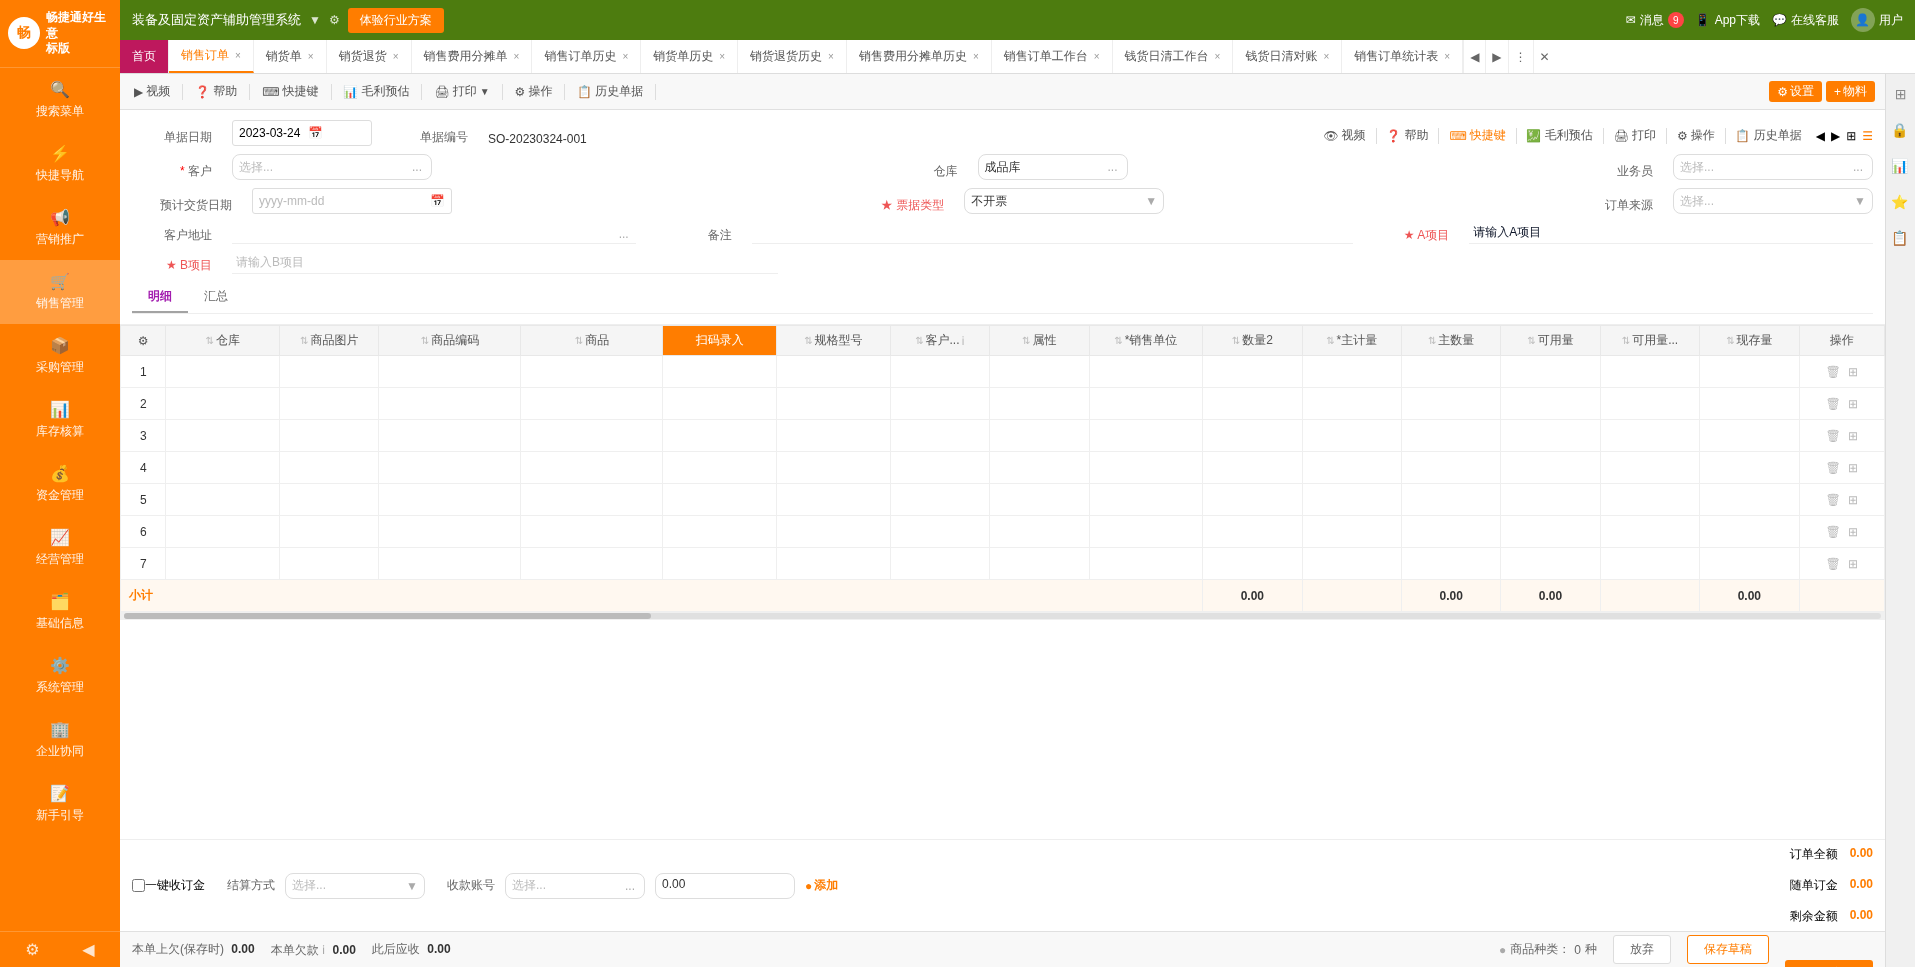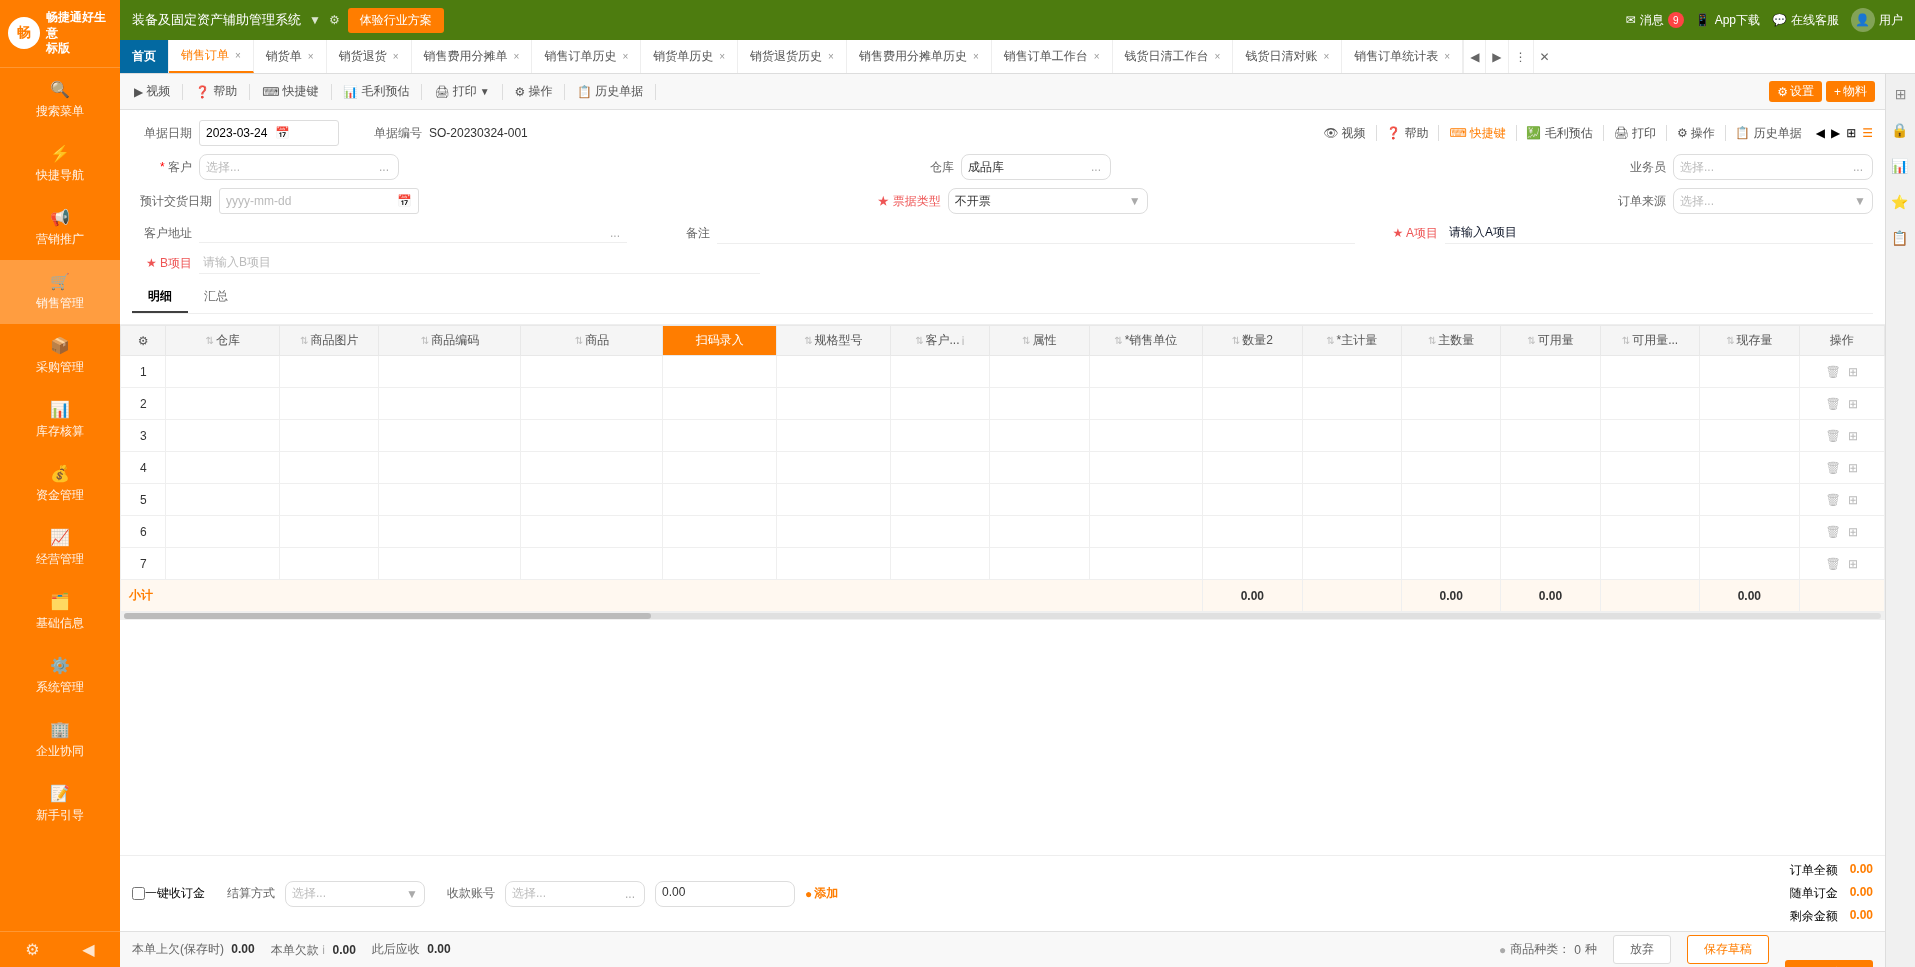--- a/index.html
+++ b/index.html
@@ -29,47 +29,47 @@
     .top-header-right { display: flex; align-items: center; gap: 12px; color: white; font-size: 12px; }
     .top-header-right-item { display: flex; align-items: center; gap: 4px; cursor: pointer; }
     .badge { background: #ff4444; color: white; border-radius: 50%; width: 16px; height: 16px; display: flex; align-items: center; justify-content: center; font-size: 10px; }
     .avatar { width: 24px; height: 24px; background: rgba(255,255,255,0.3); border-radius: 50%; display: flex; align-items: center; justify-content: center; }
 
     
     .tab-bar { height: 34px; background: #fff; border-bottom: 1px solid #ddd; display: flex; align-items: stretch; flex-shrink: 0; overflow: hidden; }
     .tab-item { padding: 0 12px; display: flex; align-items: center; gap: 4px; cursor: pointer; white-space: nowrap; border-right: 1px solid #eee; color: #555; font-size: 12px; flex-shrink: 0; }
     .tab-item.active { background: #fff; color: #ff7d00; border-bottom: 2px solid #ff7d00; align-items: center; }
     .tab-item .close-icon { color: #999; font-size: 10px; margin-left: 2px; }
-    .tab-home { background: #0369a1; color: white; font-weight: bold; }
+    .tab-home { background: #be185d; color: white; }
     .tab-nav-btn { padding: 0 6px; display: flex; align-items: center; cursor: pointer; color: #666; font-size: 12px; border-left: 1px solid #eee; }
 
     
     .content { flex: 1; display: flex; overflow: hidden; }
     .content-main { flex: 1; display: flex; flex-direction: column; overflow: hidden; padding: 0; }
 
     
     .toolbar { height: 36px; background: #f8f8f8; border-bottom: 1px solid #e0e0e0; display: flex; align-items: center; padding: 0 10px; gap: 8px; flex-shrink: 0; }
     .toolbar-item { display: flex; align-items: center; gap: 3px; cursor: pointer; color: #555; padding: 2px 4px; }
     .toolbar-separator { width: 1px; height: 16px; background: #ddd; }
 
     
     .form-area { background: white; padding: 10px 12px; border-bottom: 1px solid #eee; flex-shrink: 0; }
-    .form-row { display: flex; align-items: center; gap: 7px; margin-bottom: 8px; }
+    .form-row { display: flex; align-items: flex-end; gap: 20px; margin-bottom: 8px; margin-left: 20px; }
     .form-label { color: #666; white-space: nowrap; min-width: 60px; text-align: right; }
     .form-label.required::before { content: '* '; color: red; }
     .form-input { border: 1px solid #ddd; border-radius: 8px; padding: 3px 6px; height: 26px; min-width: 140px; color: #333; background: white; }
     .form-input.placeholder { color: #bbb; }
     .form-input-date { display: flex; align-items: center; gap: 4px; border: 1px solid #ddd; border-radius: 3px; padding: 3px 6px; height: 26px; min-width: 140px; background: white; }
     .form-id-value { color: #333; }
     .field-ellipsis { color: #aaa; cursor: pointer; padding: 0 3px; }
 
     
     .inner-tabs { display: flex; gap: 0; border-bottom: 1px solid #eee; margin-top: 6px; }
     .inner-tab { padding: 6px 16px; cursor: pointer; color: #666; border-bottom: 2px solid transparent; }
-    .inner-tab.active { color: #000000; border-bottom: 2px solid #404040; font-weight: bold; }
+    .inner-tab.active { color: #a21caf; border-bottom: 2px solid #a3a3a3; font-weight: bold; }
 
     
     .table-area { flex: 1; overflow: auto; background: white; }
     .data-table { width: 100%; border-collapse: collapse; table-layout: fixed; }
     .data-table th { background: #f5f5f5; border: 1px solid #e8e8e8; padding: 6px 4px; text-align: center; color: #555; font-weight: normal; white-space: nowrap; overflow: hidden; }
     .data-table td { border: 1px solid #efefef; padding: 4px; text-align: center; color: #333; height: 32px; }
     .row-num { color: #999; text-align: center; }
     .sort-icon { color: #bbb; font-size: 10px; }
     .th-inner { display: flex; align-items: center; justify-content: center; gap: 2px; }
     .table-action-btn { color: #bbb; cursor: pointer; margin: 0 2px; }
@@ -710,21 +710,21 @@
           <span class="field-ellipsis">...</span>
         </div>
         <div class="form-input" style="width:80px;">
           <span>0.00</span>
         </div>
         <div class="add-btn">
           <span style="color:#ff7d00;">●</span>
           <span>添加</span>
         </div>
 
-        <div style="margin-left:auto; display:flex; flex-direction:column; gap:6px; text-align:right;">
+        <div style="margin-left:auto; display:flex; flex-direction:column; gap:14px; text-align:right;">
           <div style="display:flex; gap:12px; justify-content:flex-end;">
             <span>订单全额</span>
             <span class="summary-val">0.00</span>
           </div>
           <div style="display:flex; gap:12px; justify-content:flex-end;">
             <span>随单订金</span>
             <span class="summary-val">0.00</span>
           </div>
           <div style="display:flex; gap:12px; justify-content:flex-end;">
             <span>剩余金额</span>

